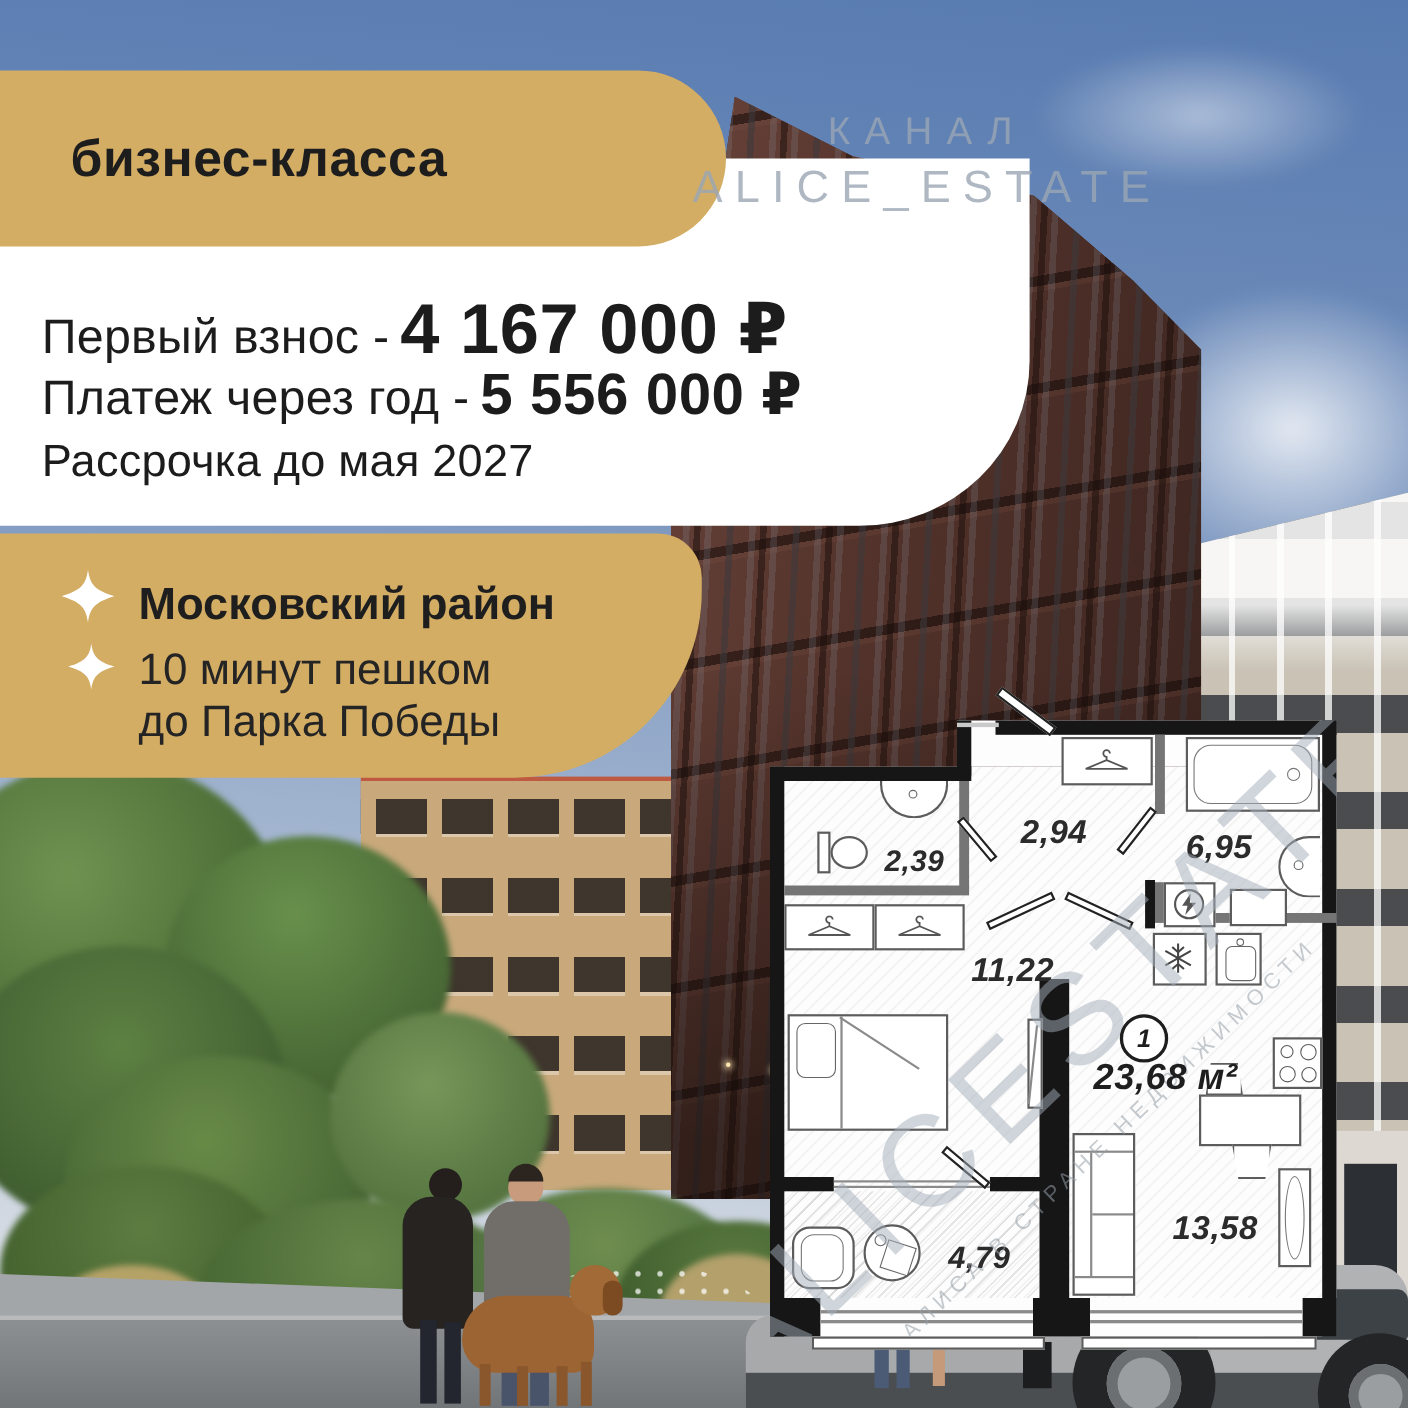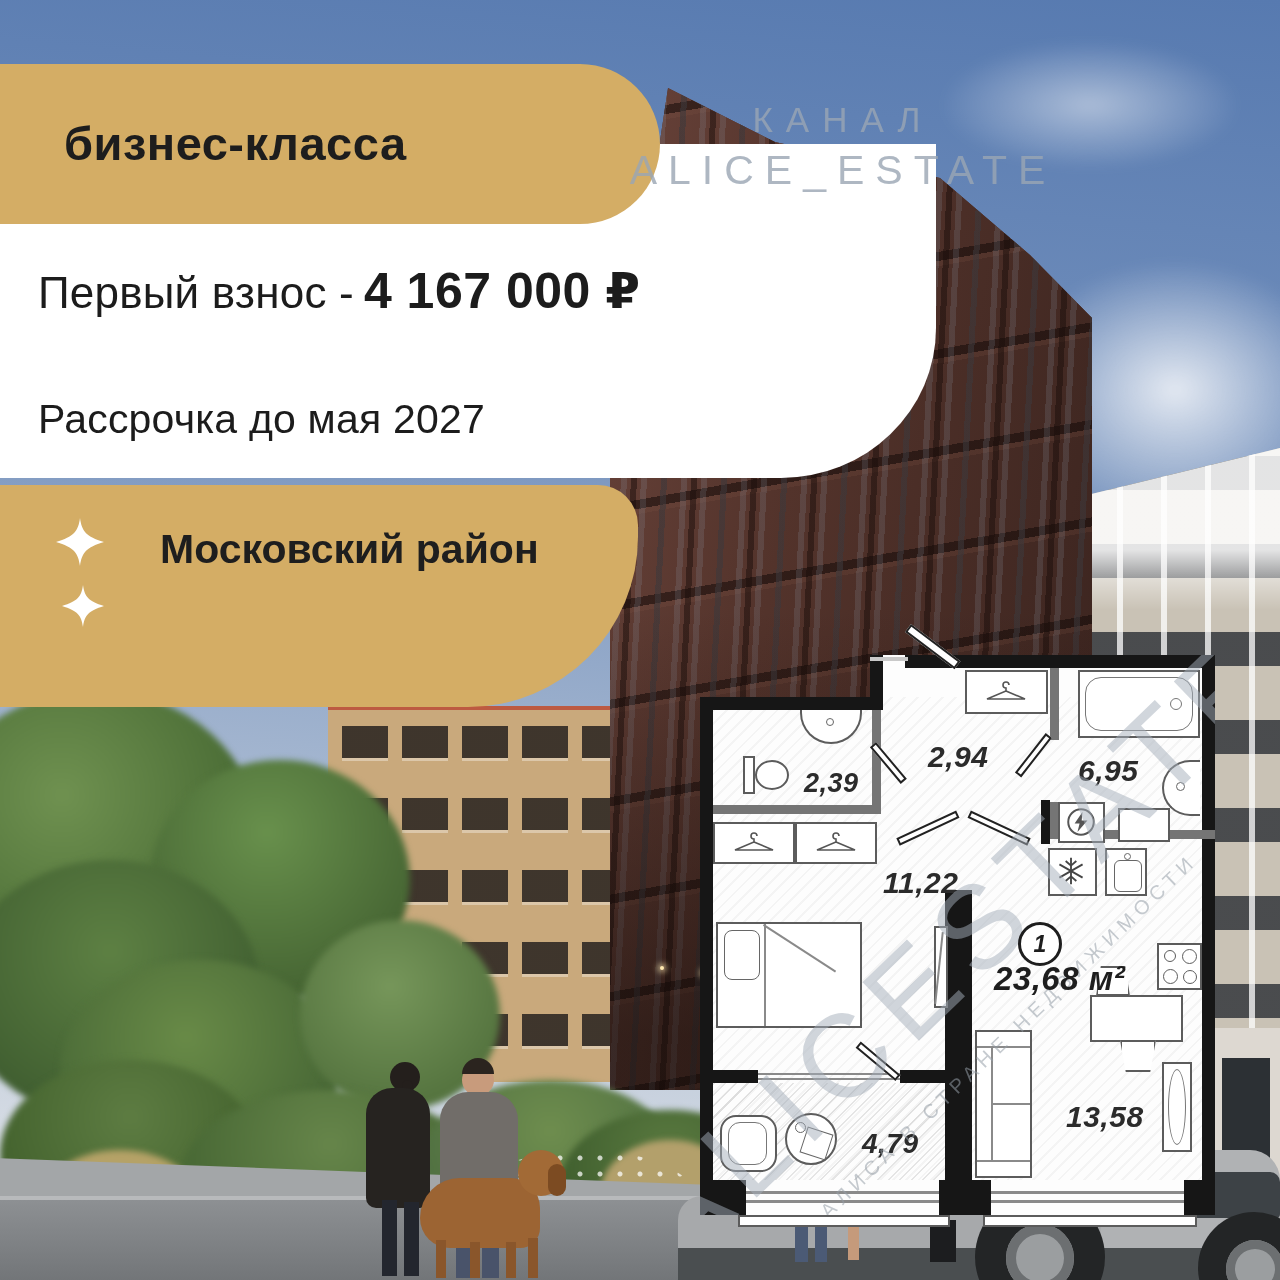--- a/index.html
+++ b/index.html
@@ -39,23 +39,23 @@
   #road{left:0;top:1196px;width:1280px;height:84px;background:linear-gradient(180deg,#8d9093,#717477);border-top:4px solid #b8babc;}
   
   .ppl{background:#262320;}
   
   #card-white{left:0;top:144px;width:936px;height:334px;background:#fff;border-bottom-right-radius:155px 150px;}
   #band-title{left:0;top:64px;width:660px;height:160px;border-radius:0 80px 80px 0;
     display:flex;align-items:center;padding-left:64px;box-sizing:border-box;}
   #band-title .t{font-weight:700;font-size:47px;line-height:1.26;color:#1d1d1d;letter-spacing:.5px;}
   .price-line{position:absolute;left:38px;display:flex;align-items:baseline;gap:10px;color:#1c1c1c;white-space:nowrap;}
   .pl-label{font-weight:400;font-size:44px;letter-spacing:.2px;}
-  .pl-value{font-weight:700;font-size:50px;letter-spacing:.5px;}
+  .pl-value{font-weight:700;font-size:64px;letter-spacing:.5px;}
   #band-feat{left:0;top:485px;width:638px;height:222px;border-radius:0 40px 170px 0;}
-  .feat-bold{position:absolute;left:126px;top:41px;font-weight:700;font-size:41px;color:#1e1e1e;margin-left:34px;}
+  .feat-bold{position:absolute;left:126px;top:41px;font-weight:700;font-size:41px;color:#1e1e1e;}
   .feat-reg{position:absolute;left:126px;top:101px;font-weight:400;font-size:40px;line-height:1.18;color:#242424;}
   .star{position:absolute;}
   
   #wm-top{left:628px;top:100px;width:430px;text-align:center;color:#9aa6b4;opacity:.8;}
   #wm-top .w1{font-size:35px;letter-spacing:13px;font-weight:400;}
   #wm-top .w2{font-size:41px;letter-spacing:11px;font-weight:400;margin-top:7px;}
   
   #plan{left:700px;top:650px;width:515px;height:565px;}
   .floor{position:absolute;background:#fdfdfd;}
   .hatch{position:absolute;background:repeating-linear-gradient(135deg,rgba(0,0,0,.035) 0 2px,rgba(0,0,0,0) 2px 9px);}
@@ -153,32 +153,40 @@
   <div id="band-title" class="abs" style="background:#d4ad65">
     <div class="t">
       <div>бизнес-класса</div>
     </div>
   </div>
 
   <div class="price-line" style="top:262px">
     <span class="pl-label">Первый взнос -</span>
     <span class="pl-value">4 167 000 ₽</span>
   </div>
+  <div class="price-line" style="top:328px">
+    <span class="pl-label">Платеж через год -</span>
+    <span class="pl-value" style="font-size:53px">5 556 000 ₽</span>
+  </div>
   <div class="price-line" style="top:396px">
     <span class="pl-label" style="font-size:41px">Рассрочка до мая 2027</span>
   </div>
 
   <div id="band-feat" class="abs" style="background:#d4ad65">
     <svg class="star" style="left:56px;top:33px" width="48" height="48" viewBox="0 0 40 40">
       <path d="M20 0C21.5 11 25 15.5 40 20C25 24.5 21.5 29 20 40C18.5 29 15 24.5 0 20C15 15.5 18.5 11 20 0Z" fill="#ffffff"></path>
     </svg>
     <div class="feat-bold">Московский район</div>
     <svg class="star" style="left:62px;top:100px" width="42" height="42" viewBox="0 0 40 40">
       <path d="M20 0C21.5 11 25 15.5 40 20C25 24.5 21.5 29 20 40C18.5 29 15 24.5 0 20C15 15.5 18.5 11 20 0Z" fill="#ffffff"></path>
     </svg>
+    <div class="feat-reg">
+      <div>10 минут пешком</div>
+      <div>до Парка Победы</div>
+    </div>
   </div>
 
   <div id="wm-top" class="abs">
     <div class="w1">КАНАЛ</div>
     <div class="w2">ALICE_ESTATE</div>
   </div>
 
   <div id="plan" class="abs">
 
     <div class="floor" style="left:0;top:47px;width:515px;height:518px"></div>

